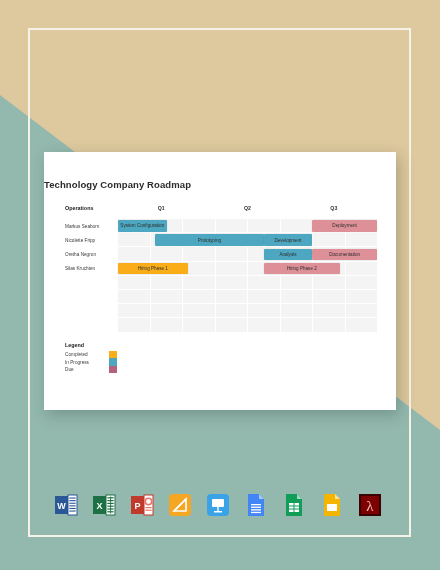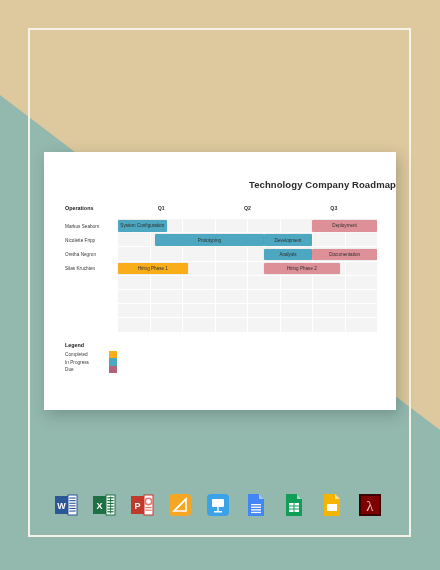--- a/index.html
+++ b/index.html
@@ -20,21 +20,21 @@
     border:2px solid #f6f2e8;box-sizing:border-box;
   }
   
   #doc-card{
     position:absolute;left:44px;top:152px;width:352px;height:258px;
     background:#ffffff;
     box-shadow:3px 5px 14px rgba(40,60,55,.28);
   }
   #doc-title{
     position:absolute;left:0;top:27px;width:100%;
-    text-align:right;font-size:9.5px;font-weight:bold;color:#2b2b2b;
+    text-align:left;font-size:9.5px;font-weight:bold;color:#2b2b2b;
     letter-spacing:.1px;
   }
   
   #gantt{position:absolute;left:21px;top:53px;width:312px;}
   #gantt-head{display:flex;height:14px;align-items:flex-start;}
   .head-ops{width:53px;font-size:5.4px;font-weight:bold;color:#222;}
   .head-q{flex:1;display:flex;}
   .q-cell{flex:1;font-size:5.2px;font-weight:bold;color:#333;text-align:center;}
   #grid-wrap{position:relative;}
   .g-row{display:flex;height:14.2px;}

